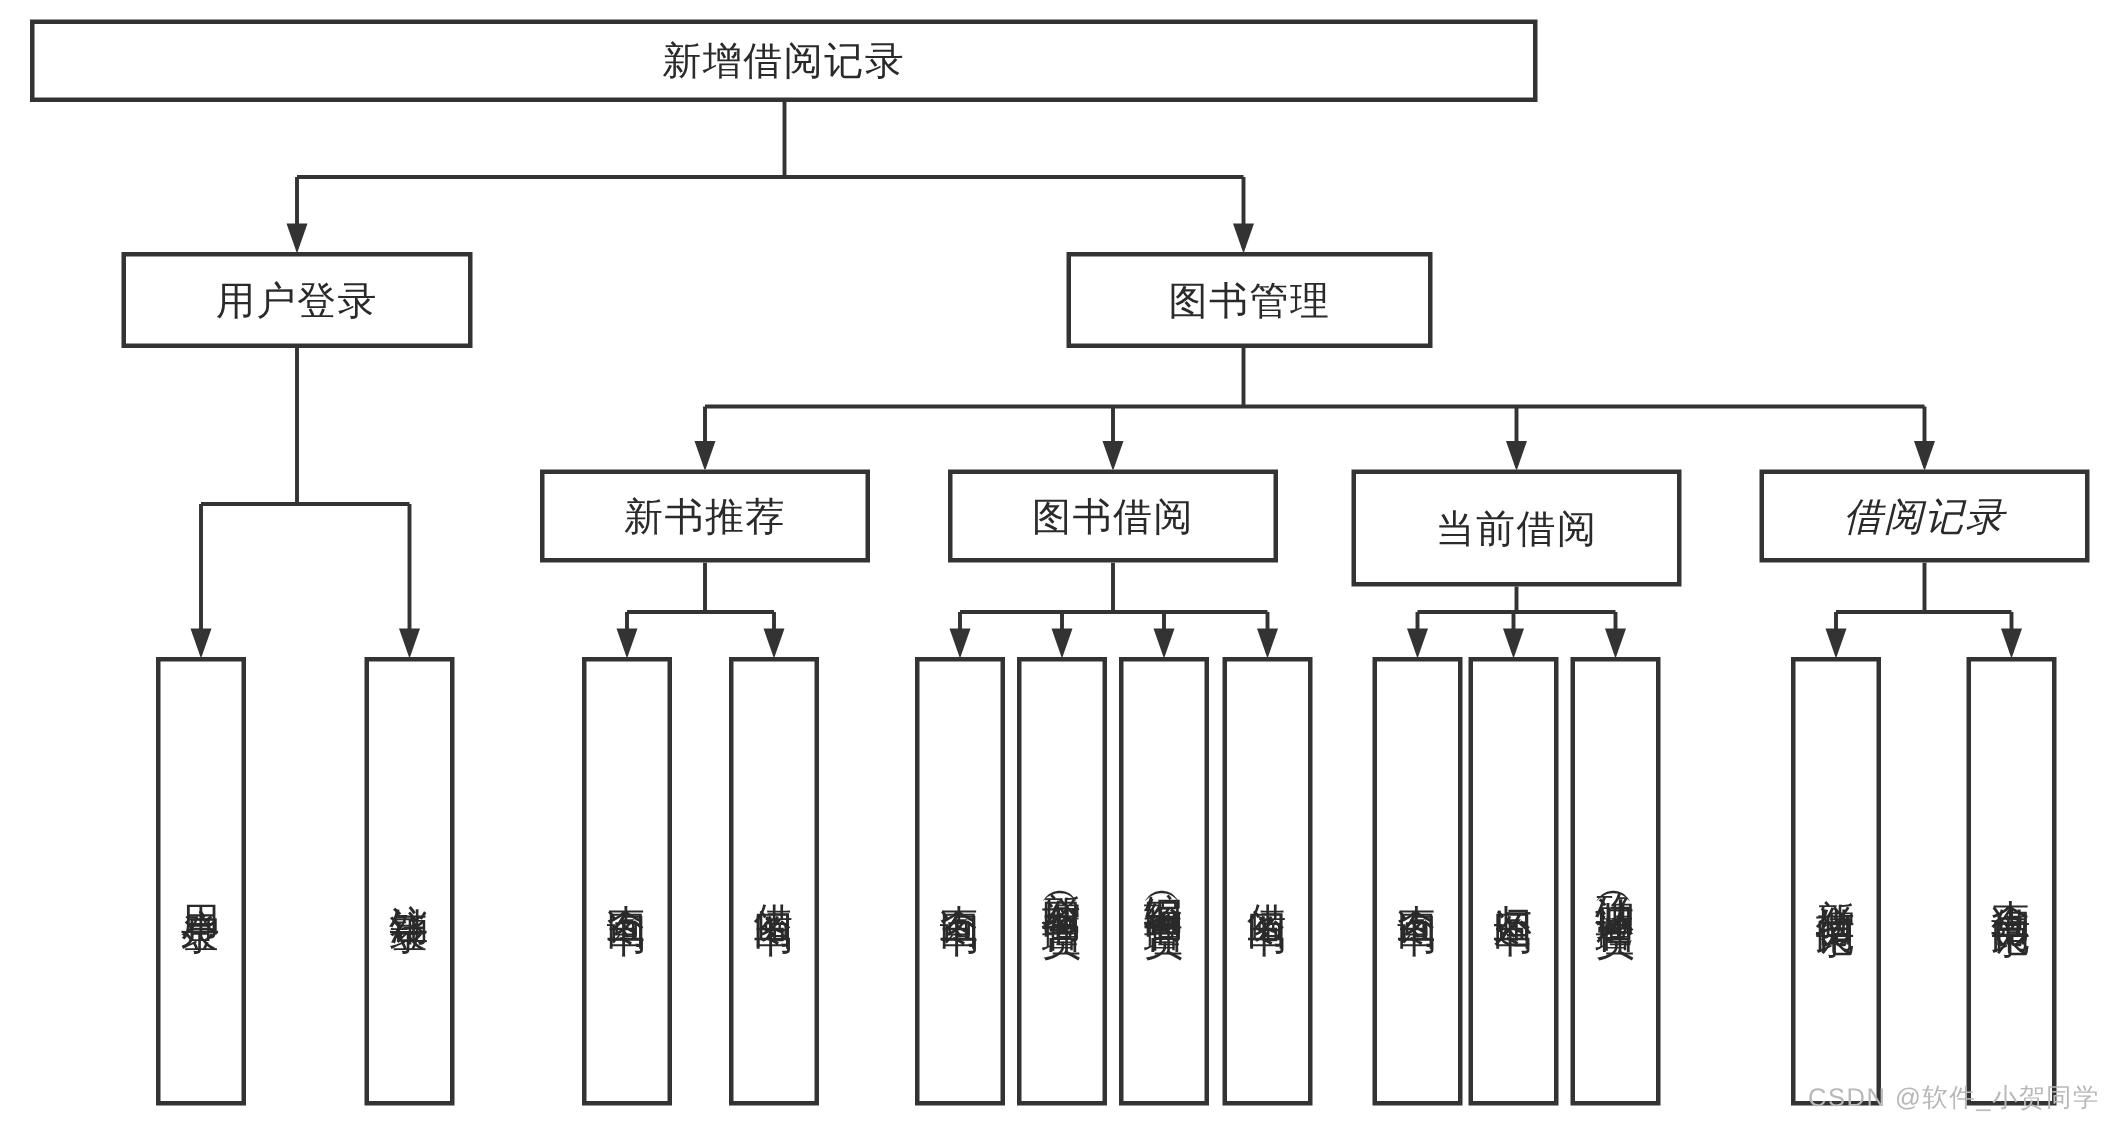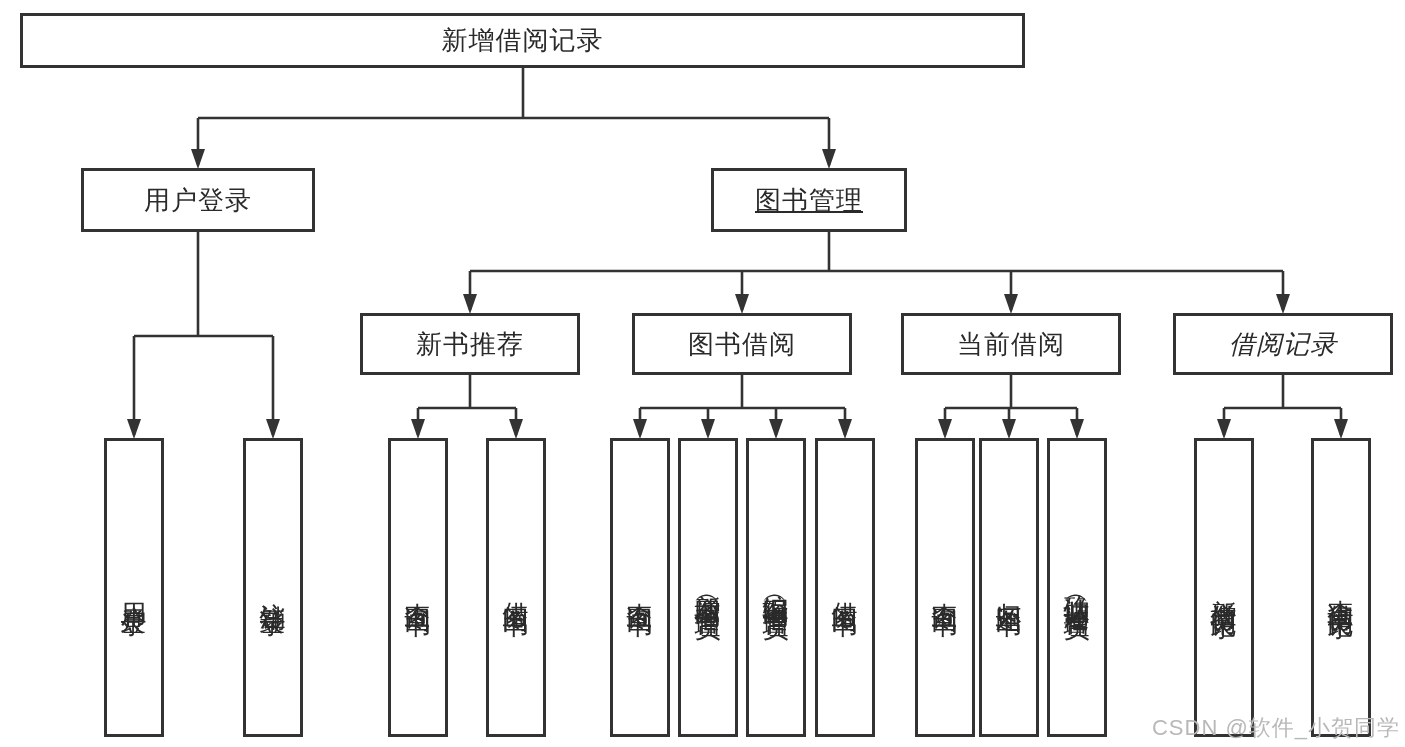--- a/index.html
+++ b/index.html
@@ -49,21 +49,21 @@
     writing-mode: vertical-rl;
     text-orientation: mixed;
     letter-spacing: 3px;
     line-height: 1;
     font-size: 26px;
   }
   .watermark {
     position: absolute;
     right: 5px;
     bottom: 4px;
-    font-size: 22px;
+    font-size: 17px;
     color: #b8b8b8;
     letter-spacing: 1px;
     z-index: 5;
     white-space: nowrap;
   }
 </style>
 </head>
 <body>
 
 <div class="stage">
@@ -101,25 +101,25 @@
     <polygon points="938,419 952,419 945,439"></polygon>
     <polygon points="1002,419 1016,419 1009,439"></polygon>
     <polygon points="1070,419 1084,419 1077,439"></polygon>
     <polygon points="1217,419 1231,419 1224,439"></polygon>
     <polygon points="1334,419 1348,419 1341,439"></polygon>
   </svg>
 
   <div class="node" style="left:20px; top:13px; width:1005px; height:55px;">新增借阅记录</div>
 
   <div class="node" style="left:81px; top:168px; width:234px; height:64px;">用户登录</div>
-  <div class="node" style="left:711px; top:168px; width:196px; height:64px;text-decoration:underline;">图书管理</div>
+  <div class="node" style="left:711px; top:168px; width:244px; height:64px;">图书管理</div>
 
   <div class="node" style="left:632px; top:313px; width:220px; height:62px;">图书借阅</div>
   <div class="node" style="left:360px; top:313px; width:220px; height:62px;">新书推荐</div>
-  <div class="node" style="left:901px; top:313px; width:220px; height:62px;">当前借阅</div>
+  <div class="node" style="left:901px; top:313px; width:220px; height:78px;">当前借阅</div>
   <div class="node" style="left:1173px; top:313px; width:220px; height:62px;font-style:italic;">借阅记录</div>
 
   <div class="node v" style="left:104px; top:438px; width:60px; height:299px;">用户登录</div>
   <div class="node v" style="left:243px; top:438px; width:60px; height:299px;">注销登录</div>
 
   <div class="node v" style="left:388px; top:438px; width:60px; height:299px;">查询图书</div>
   <div class="node v" style="left:486px; top:438px; width:60px; height:299px;">借阅图书</div>
 
   <div class="node v" style="left:610px; top:438px; width:60px; height:299px;">查询图书</div>
   <div class="node v" style="left:678px; top:438px; width:60px; height:299px;">新增图书（管理员）</div>

